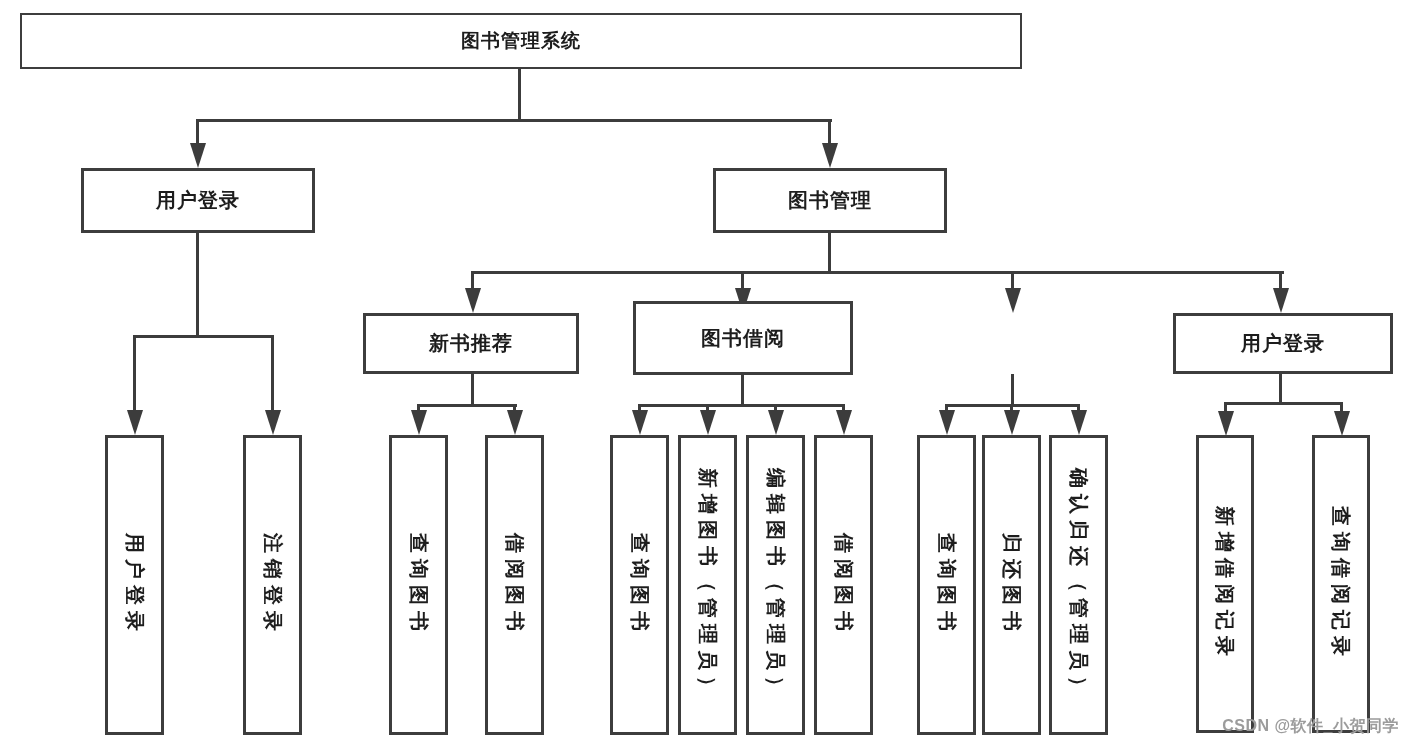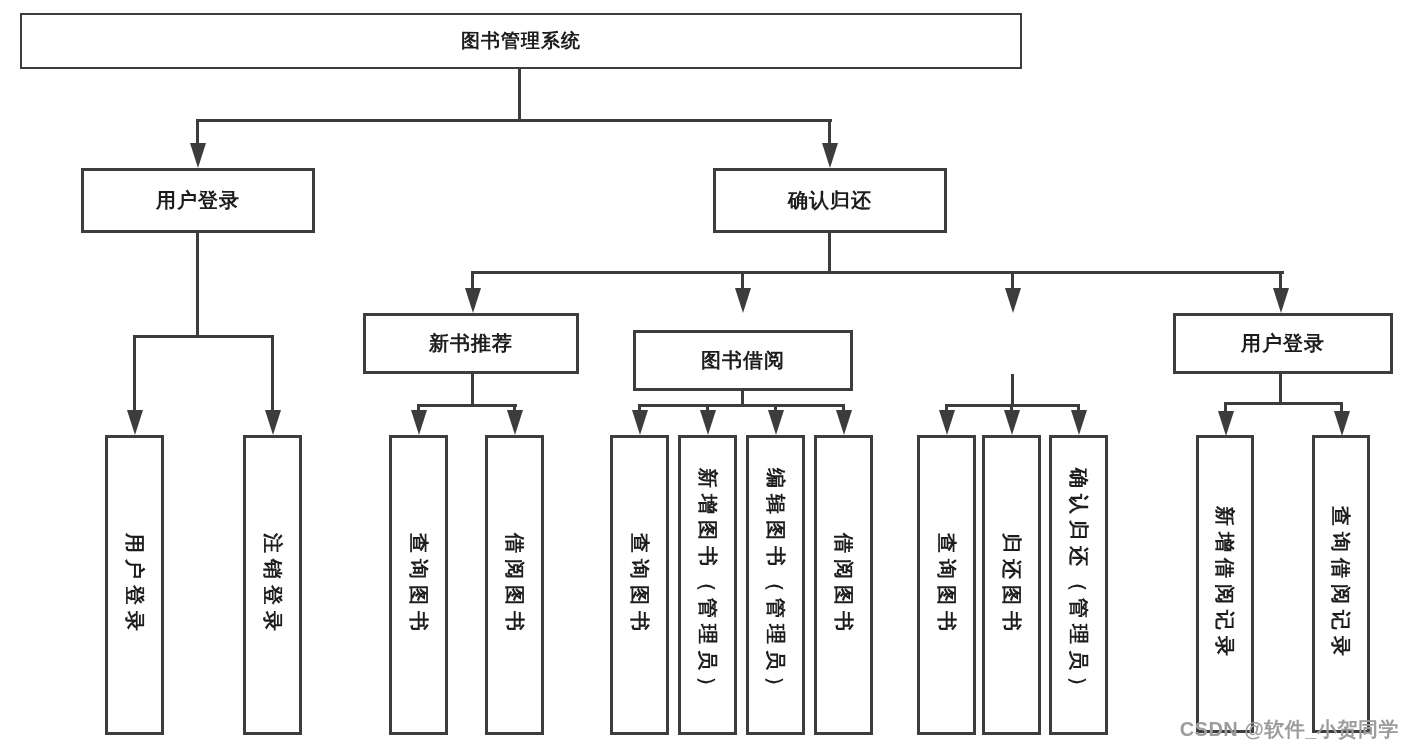--- a/index.html
+++ b/index.html
@@ -63,21 +63,21 @@
     height: 0;
     border-left: 8px solid transparent;
     border-right: 8px solid transparent;
     border-top: 25px solid #3c3c3c;
     z-index: 1;
   }
   #watermark {
     position: absolute;
     right: 6px;
     top: 716px;
-    font-size: 20px;
+    font-size: 16px;
     color: #9c9c9c;
     letter-spacing: 0.5px;
     z-index: 3;
   }
 </style>
 </head>
 <body>
 
 <div id="stage">
 
@@ -137,27 +137,27 @@
     </div>
 
   <div class="node lvl1" style="left:20px; top:13px; width:1002px; height:56px;">
     <span>图书管理系统</span>
   </div>
 
   <div class="node" style="left:81px; top:168px; width:234px; height:65px;">
     <span>用户登录</span>
   </div>
   <div class="node" style="left:713px; top:168px; width:234px; height:65px;">
-    <span>确认归还</span>
+    <span>图书管理</span>
   </div>
 
   <div class="node" style="left:363px; top:313px; width:216px; height:61px;">
     <span>新书推荐</span>
   </div>
-  <div class="node" style="left:633px; top:330px; width:220px; height:61px;">
+  <div class="node" style="left:633px; top:301px; width:220px; height:74px;">
     <span>图书借阅</span>
   </div>
   <div class="node" style="left:1173px; top:313px; width:220px; height:61px;">
     <span>用户登录</span>
   </div>
 
   <div class="leaf" style="left:105px; top:435px; width:59px; height:300px;">
     <span class="lbl">用户登录</span>
   </div>
   <div class="leaf" style="left:243px; top:435px; width:59px; height:300px;">

